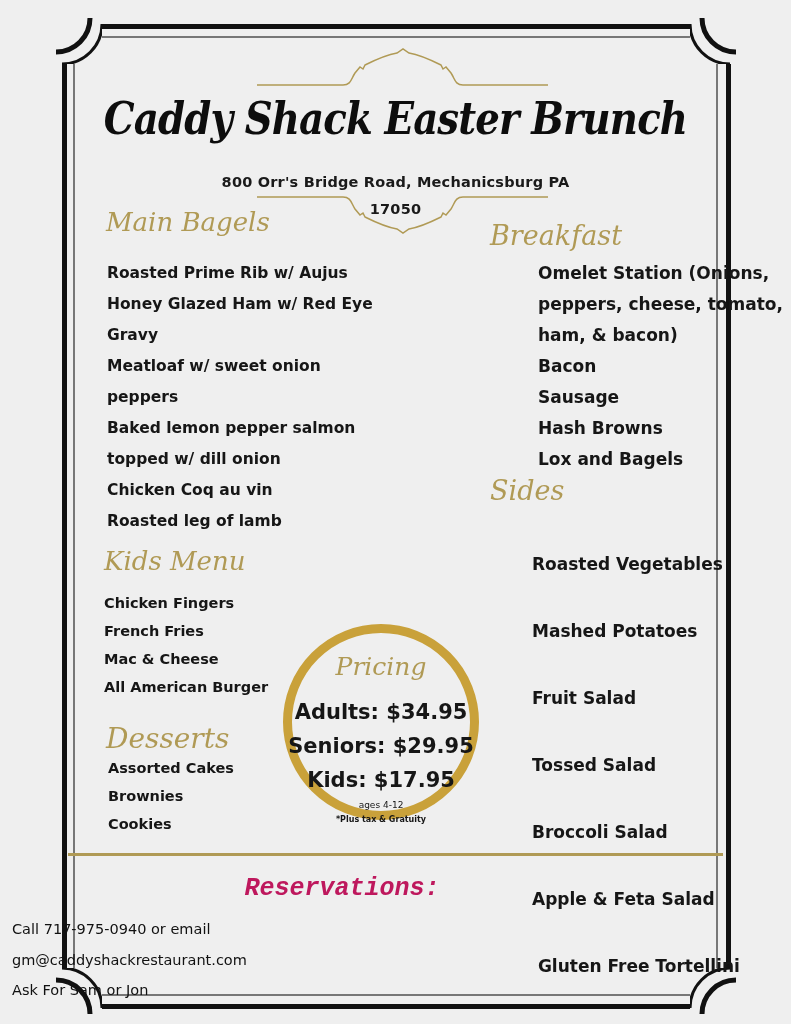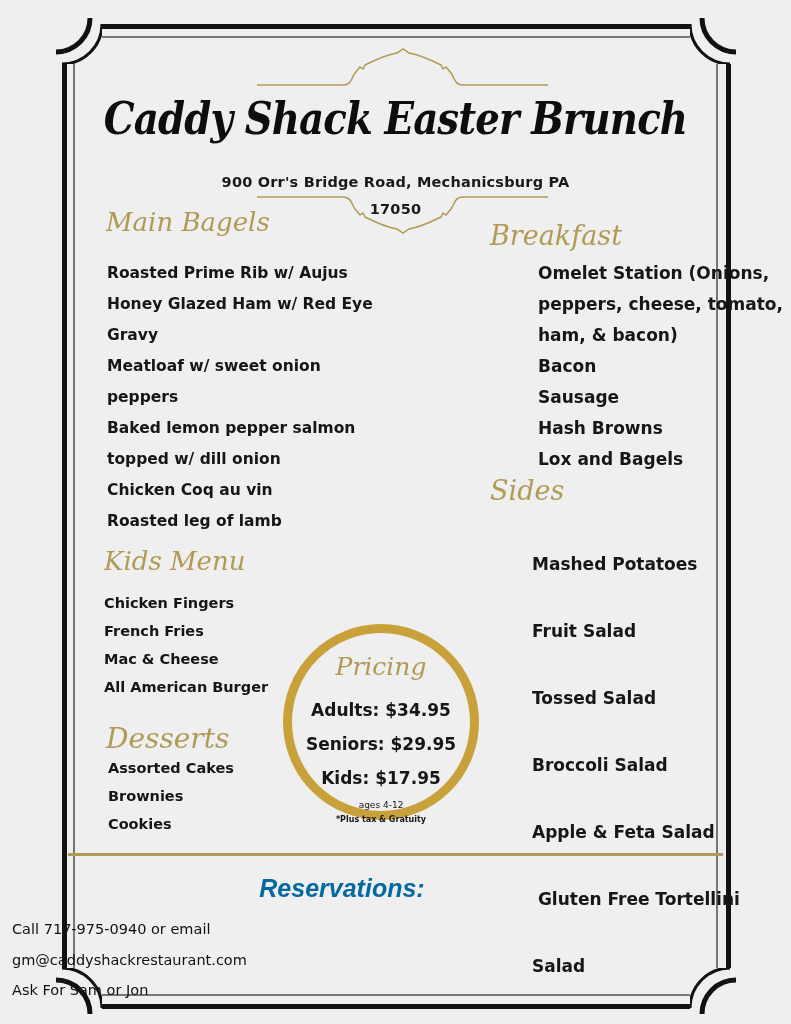--- a/index.html
+++ b/index.html
@@ -42,28 +42,28 @@
   .main li { font-size:15.5px; height:31px; line-height:31px; }
   .right li { font-size:17px; height:31px; line-height:31px;margin-left:42px; }
   .kids li { font-size:14.5px; height:28px; line-height:28px; }
   .pricing-circle {
     position:absolute; left:283px; top:624px; width:178px; height:178px;
     border-radius:50%; border:9px solid #c9a13a; box-sizing:content-box;
     background:transparent;
   }
   .price-line {
     position:absolute; left:283px; width:196px; text-align:center;
-    font-family:"DejaVu Sans", sans-serif; font-weight:bold; font-size:17px; color:#161616;
+    font-family:"DejaVu Sans", sans-serif; font-weight:bold; font-size:21px; color:#161616;
   }
   .gold-rule {
     position:absolute; left:68px; top:853px; width:655px; height:3px; background:#b09a55;
   }
   .res-title {
     position:absolute; left:0; width:684px; top:874px; text-align:center;
-    font-family:Liberation Sans, sans-serif; font-style:italic; font-weight:bold; font-size:25px; color:#0369a1;
+    font-family:Liberation Mono, monospace; font-style:italic; font-weight:bold; font-size:25px; color:#be185d;
   }
   .res-line {
     position:absolute; left:12px; width:791px; text-align:left;
     font-family:"DejaVu Sans", sans-serif; font-size:14.5px; color:#111;
   }
 </style>
 </head>
 <body>
 
 <div class="frame-outer"></div>
@@ -87,21 +87,21 @@
 </svg>
 
 <svg class="abs" style="left:255px;top:45px" width="295" height="45" viewBox="0 0 295 45">
   <path d="M2 40 L88 40 C96 40 96 34 100 28 L105 22 L108 24 L110 20 C120 15 130 10 142 8 L148 4 L154 8 C166 10 176 15 186 20 L188 24 L191 22 L196 28 C200 34 200 40 208 40 L293 40" fill="none" stroke="#b09a55" stroke-width="1.5"></path>
 </svg>
 <svg class="abs" style="left:255px;top:193px" width="295" height="45" viewBox="0 0 295 45">
   <path d="M2 4 L88 4 C96 4 96 10 100 16 L105 22 L108 20 L110 24 C120 29 130 34 142 36 L148 40 L154 36 C166 34 176 29 186 24 L188 20 L191 22 L196 16 C200 10 200 4 208 4 L293 4" fill="none" stroke="#b09a55" stroke-width="1.5"></path>
 </svg>
 
 <div class="title">Caddy Shack Easter Brunch</div>
-<div class="address" style="top:174px">900 Orr's Bridge Road, Mechanicsburg PA</div>
+<div class="address" style="top:174px">800 Orr's Bridge Road, Mechanicsburg PA</div>
 <div class="address" style="top:201px">17050</div>
 
 <div class="heading" style="left:106px;top:207px">Main Bagels</div>
 <ul class="list main" style="left:107px;top:258px">
   <li>Roasted Prime Rib w/ Aujus</li>
   <li>Honey Glazed Ham w/ Red Eye</li>
   <li>Gravy</li>
   <li>Meatloaf w/ sweet onion</li>
   <li>peppers</li>
   <li>Baked lemon pepper salmon</li>
@@ -131,20 +131,21 @@
   <li>peppers, cheese, tomato,</li>
   <li>ham, &amp; bacon)</li>
   <li>Bacon</li>
   <li>Sausage</li>
   <li>Hash Browns</li>
   <li>Lox and Bagels</li>
 </ul>
 
 <div class="heading" style="left:490px;top:475px;font-size:27px">Sides</div>
 <ul class="list right" style="left:490px;top:513px;white-space:pre">
+  <li>Roasted Vegetables</li>
   <li>Mashed Potatoes</li>
   <li>Fruit Salad</li>
   <li>Tossed Salad</li>
   <li>Broccoli Salad</li>
   <li>Apple &amp; Feta Salad</li>
   <li style="white-space:pre"> Gluten Free Tortellini</li>
   <li>Salad</li>
   
   
   

